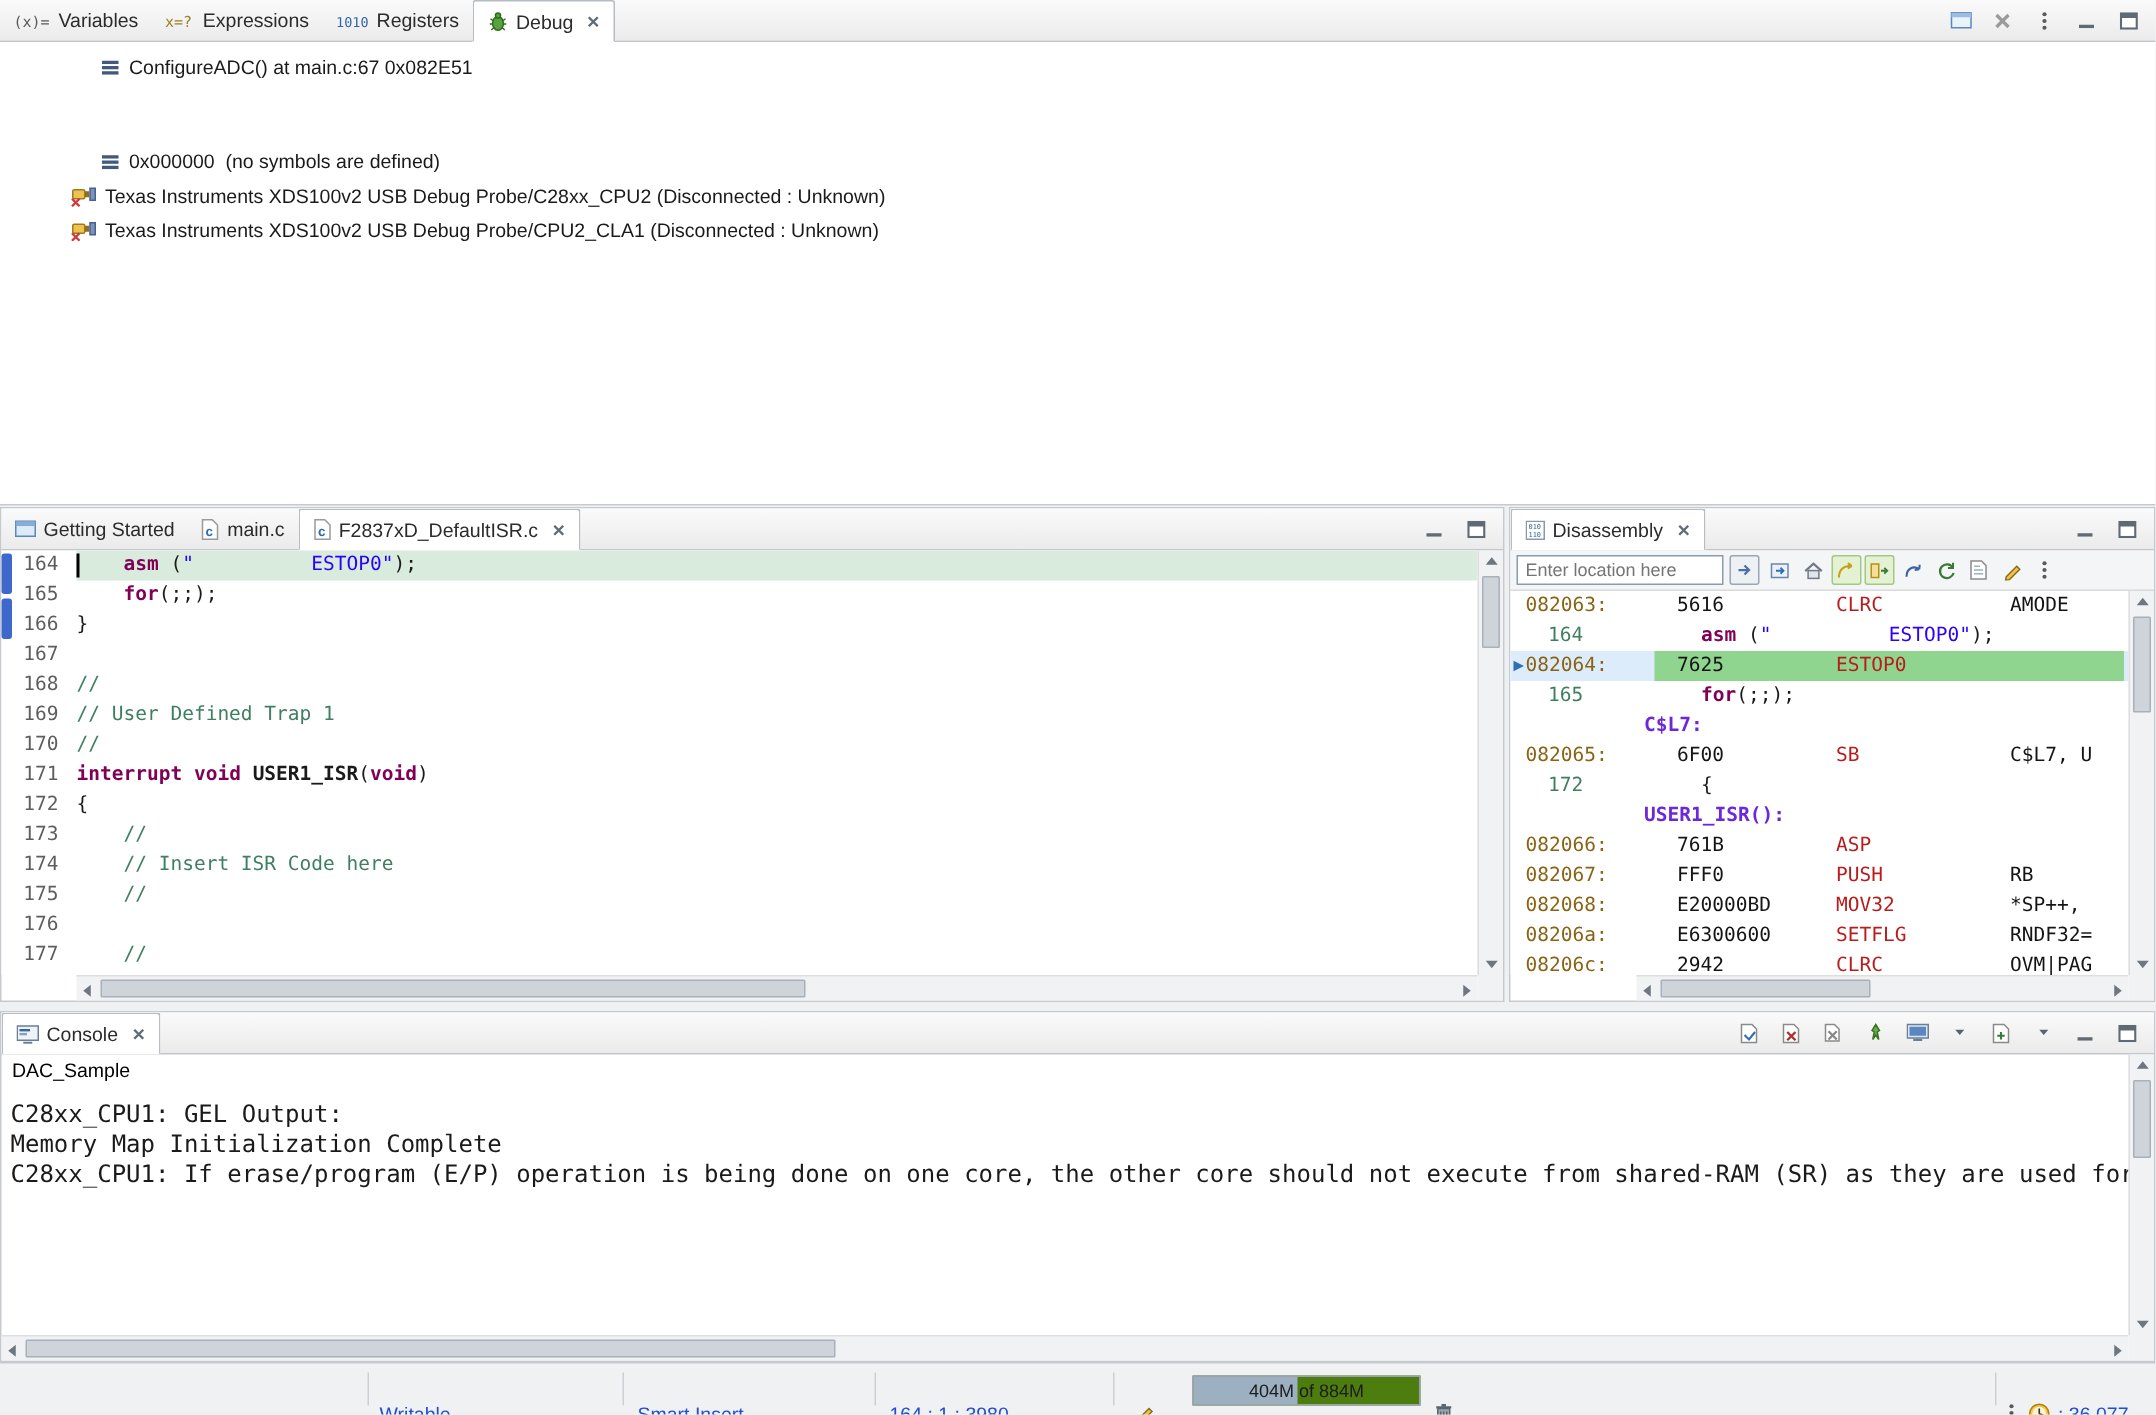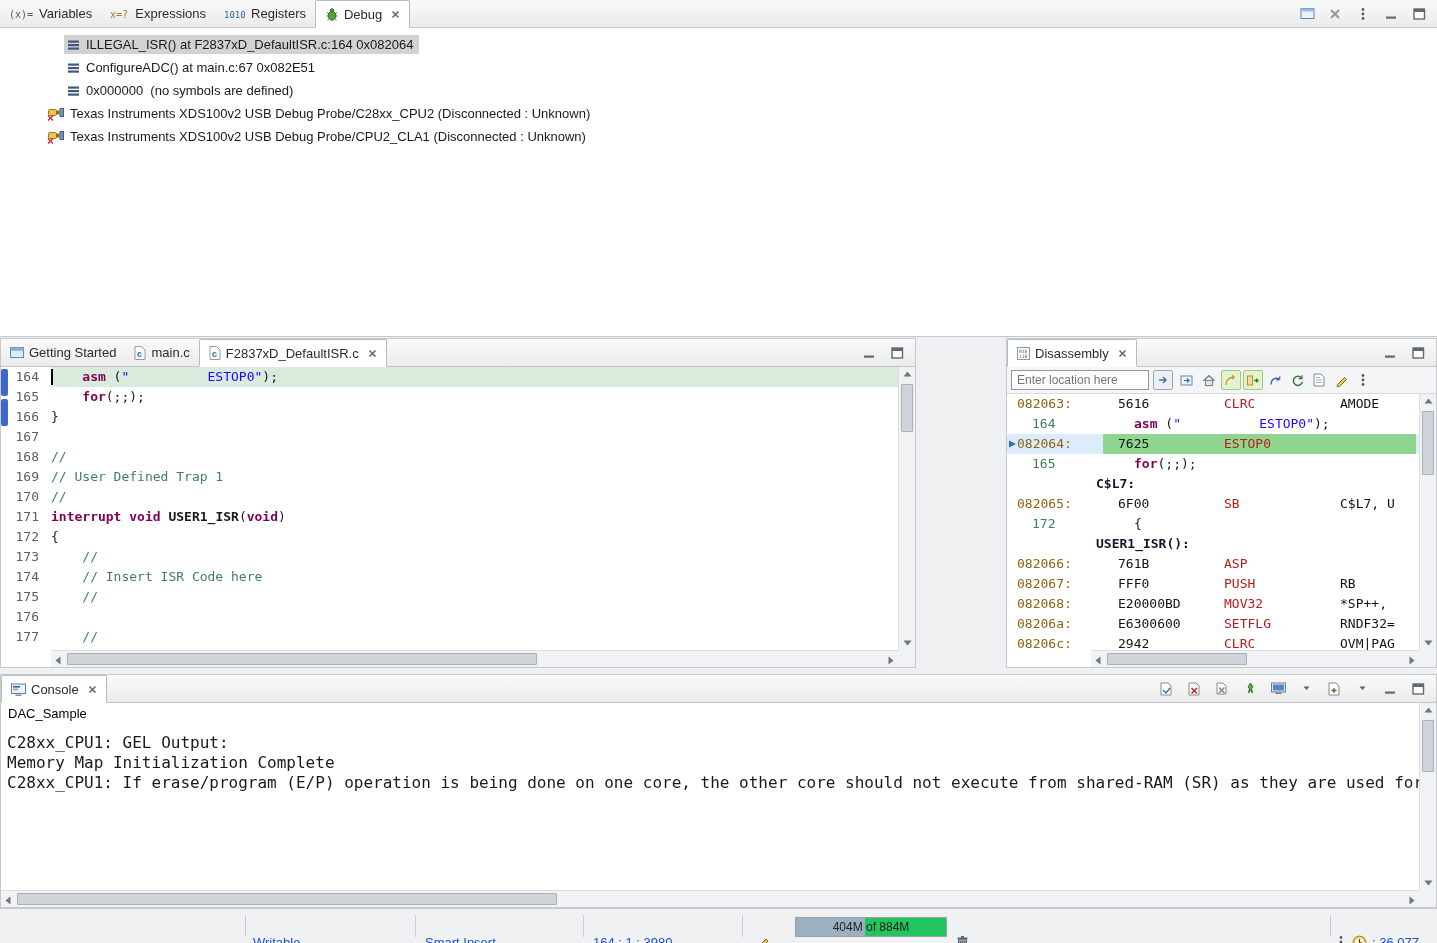--- a/index.html
+++ b/index.html
@@ -16,21 +16,21 @@
 .tbtn{display:inline-flex;align-items:center;justify-content:center;min-width:20px;height:20px;border:1px solid transparent;border-radius:2px}
 .tbtn.toggled{background:#e4f2d4;border-color:#a3c97e}
 
 #debug-panel{left:0;top:0;width:1437px;height:337px;border-left:none;border-top:none;border-right:none}
 #debug-tree{position:absolute;left:0;top:29px;right:0;bottom:0;background:#fff;padding-top:4px;overflow:hidden}
 .tree-row{height:23px;display:flex;align-items:center;white-space:pre}
 .exp{width:18px;display:inline-flex;justify-content:center}
 .sel-wrap{display:inline-flex;align-items:center;gap:6px;padding:2px 6px 2px 3px}
 .sel-wrap.selected{background:#d2d2d2}
 
-#editor-panel{left:0;top:338px;width:916px;height:330px}
+#editor-panel{left:0;top:338px;width:1003px;height:330px}
 #code-area{position:absolute;left:0;top:28px;right:17px;bottom:17px;overflow:hidden;background:#fff}
 .code-line{display:flex;height:20px;line-height:20px;font-family:"DejaVu Sans Mono","Liberation Mono",monospace;font-size:13px;white-space:pre}
 .code-line .ln{flex:none;width:50px;text-align:right;padding-right:12px;color:#5e5e5e}
 .code-text{flex:1;position:relative}
 .code-line.current .code-text{background:#d8ebdd}
 .caret{position:absolute;left:0;top:2px;width:2px;height:16px;background:#000}
 .kw{color:#7f0055;font-weight:bold}
 .str{color:#2a00ff}
 .cm{color:#3f7f5f}
 .fn{font-weight:bold}
@@ -46,35 +46,35 @@
 #disasm-toolbar{position:absolute;left:0;top:28px;right:0;height:27px;background:#f4f5f6;border-bottom:1px solid #d8dadc;display:flex;align-items:center;gap:4px;padding:0 4px}
 #loc-input{width:138px;height:20px;border:1px solid #8a9aad;font-family:"Liberation Sans",sans-serif;font-size:12px;padding:0 5px;color:#444;background:#fff}
 #dz-icons{display:flex;align-items:center;gap:2px}
 #disasm-body{position:absolute;left:0;top:55px;right:17px;bottom:17px;overflow:hidden;background:#fff;font-family:"DejaVu Sans Mono","Liberation Mono",monospace;font-size:13px}
 .dz-row{position:relative;height:20px;line-height:20px;white-space:pre}
 .dz-row.current{background:#ddecfa}
 .dz-green{position:absolute;left:96px;right:3px;top:0;bottom:0;background:#8fd48f}
 .dz-arrow{position:absolute;left:1px;top:5px}
 .dz-addr{position:absolute;left:10px;top:0;color:#8a6414}
 .dz-ln{position:absolute;left:25px;top:0;color:#3f7f5f}
-.dz-label{position:absolute;left:89px;top:0;color:#0f172a;font-weight:bold}
+.dz-label{position:absolute;left:89px;top:0;color:#6d28d9;font-weight:bold}
 .dz-op{position:absolute;left:111px;top:0;color:#141414}
 .dz-src{position:absolute;left:127px;top:0}
 .dz-mn{position:absolute;left:217px;top:0;color:#b91c1c}
 .dz-ops{position:absolute;left:333px;top:0;color:#141414}
 
 #console-panel{left:0;top:674px;width:1437px;height:234px}
 #console-title{position:absolute;left:7px;top:31px;color:#000}
 #console-output{position:absolute;left:0;top:52px;right:17px;bottom:17px;overflow:hidden;font-family:"DejaVu Sans Mono","Liberation Mono",monospace;font-size:16px;padding:6px 0 0 6px}
 .console-line{height:20px;line-height:20px;white-space:pre}
 
 #statusbar{position:absolute;left:0;top:908px;width:1437px;height:35px;background:#f0f1f2;border-top:1px solid #c6cace}
 .sb-item{position:absolute;top:16px;height:100%;display:flex;align-items:center;color:#1d4ed8;white-space:pre}
 .sb-sep{position:absolute;top:6px;bottom:6px;width:1px;background:#ccd0d4}
-#mem-gauge{position:absolute;left:795px;top:8px;width:152px;height:20px;border:1px solid #99a1ab;background:#22c55e}
+#mem-gauge{position:absolute;left:795px;top:8px;width:152px;height:20px;border:1px solid #99a1ab;background:#4d7c0f}
 #mem-fill{position:absolute;left:0;top:0;bottom:0;background:#9db0c2}
 #mem-text{position:absolute;left:0;top:0;right:0;bottom:0;display:flex;align-items:center;justify-content:center;font-size:12px;color:#1d1d1d}
 </style>
 </head>
 <body>
 
 <div id="debug-panel" class="panel">
   <div class="tabbar">
     <div class="tab">
       <span class="icon">
@@ -143,35 +143,28 @@
         </span>
         <span class="tbtn">
           <svg width="13" height="12">
             <rect x="1" y="1" width="10.5" height="10" fill="#fff" stroke="#606a74" stroke-width="1.4"></rect>
             <rect x="1" y="1" width="10.5" height="3" fill="#606a74"></rect>
           </svg>
         </span>
       </div>
   </div>
   <div id="debug-tree">
-      <div class="tree-row" style="padding-left: 46px;"><span class="exp"></span><span class="sel-wrap selected"><span class="icon"><svg width="13" height="12">
-              <g fill="#41597a">
-                <rect x="1" y="1.5" width="11" height="2.2"></rect>
-                <rect x="1" y="5" width="11" height="2.2"></rect>
-                <rect x="1" y="8.5" width="11" height="2.2"></rect>
-              </g>
-            </svg></span><span class="tlabel">ILLEGAL_ISR() at F2837xD_DefaultISR.c:164 0x082064</span></span></div>
       <div class="tree-row" style="padding-left: 46px;"><span class="exp"></span><span class="sel-wrap"><span class="icon"><svg width="13" height="12">
               <g fill="#41597a">
                 <rect x="1" y="1.5" width="11" height="2.2"></rect>
                 <rect x="1" y="5" width="11" height="2.2"></rect>
                 <rect x="1" y="8.5" width="11" height="2.2"></rect>
               </g>
             </svg></span><span class="tlabel">ConfigureADC() at main.c:67 0x082E51</span></span></div>
-      <div class="tree-row" style="padding-left: 46px;"><span class="exp"></span><span class="sel-wrap"><span class="icon"><svg width="13" height="12">
+      <div class="tree-row" style="padding-left: 46px; margin-top: 40px;"><span class="exp"></span><span class="sel-wrap"><span class="icon"><svg width="13" height="12">
               <g fill="#41597a">
                 <rect x="1" y="1.5" width="11" height="2.2"></rect>
                 <rect x="1" y="5" width="11" height="2.2"></rect>
                 <rect x="1" y="8.5" width="11" height="2.2"></rect>
               </g>
             </svg></span><span class="tlabel">0x000000  (no symbols are defined)</span></span></div>
       <div class="tree-row" style="padding-left: 26px;"><span class="exp"></span><span class="sel-wrap"><span class="icon"><svg width="17" height="15">
               <rect x="1.5" y="3.5" width="8" height="6" rx="1" fill="#edc24f" stroke="#9b7c20"></rect>
               <rect x="9.5" y="4.5" width="3" height="4" fill="#8d6f1f"></rect>
               <rect x="13" y="2.5" width="3.5" height="8" fill="#7b93bd" stroke="#47618c"></rect>

